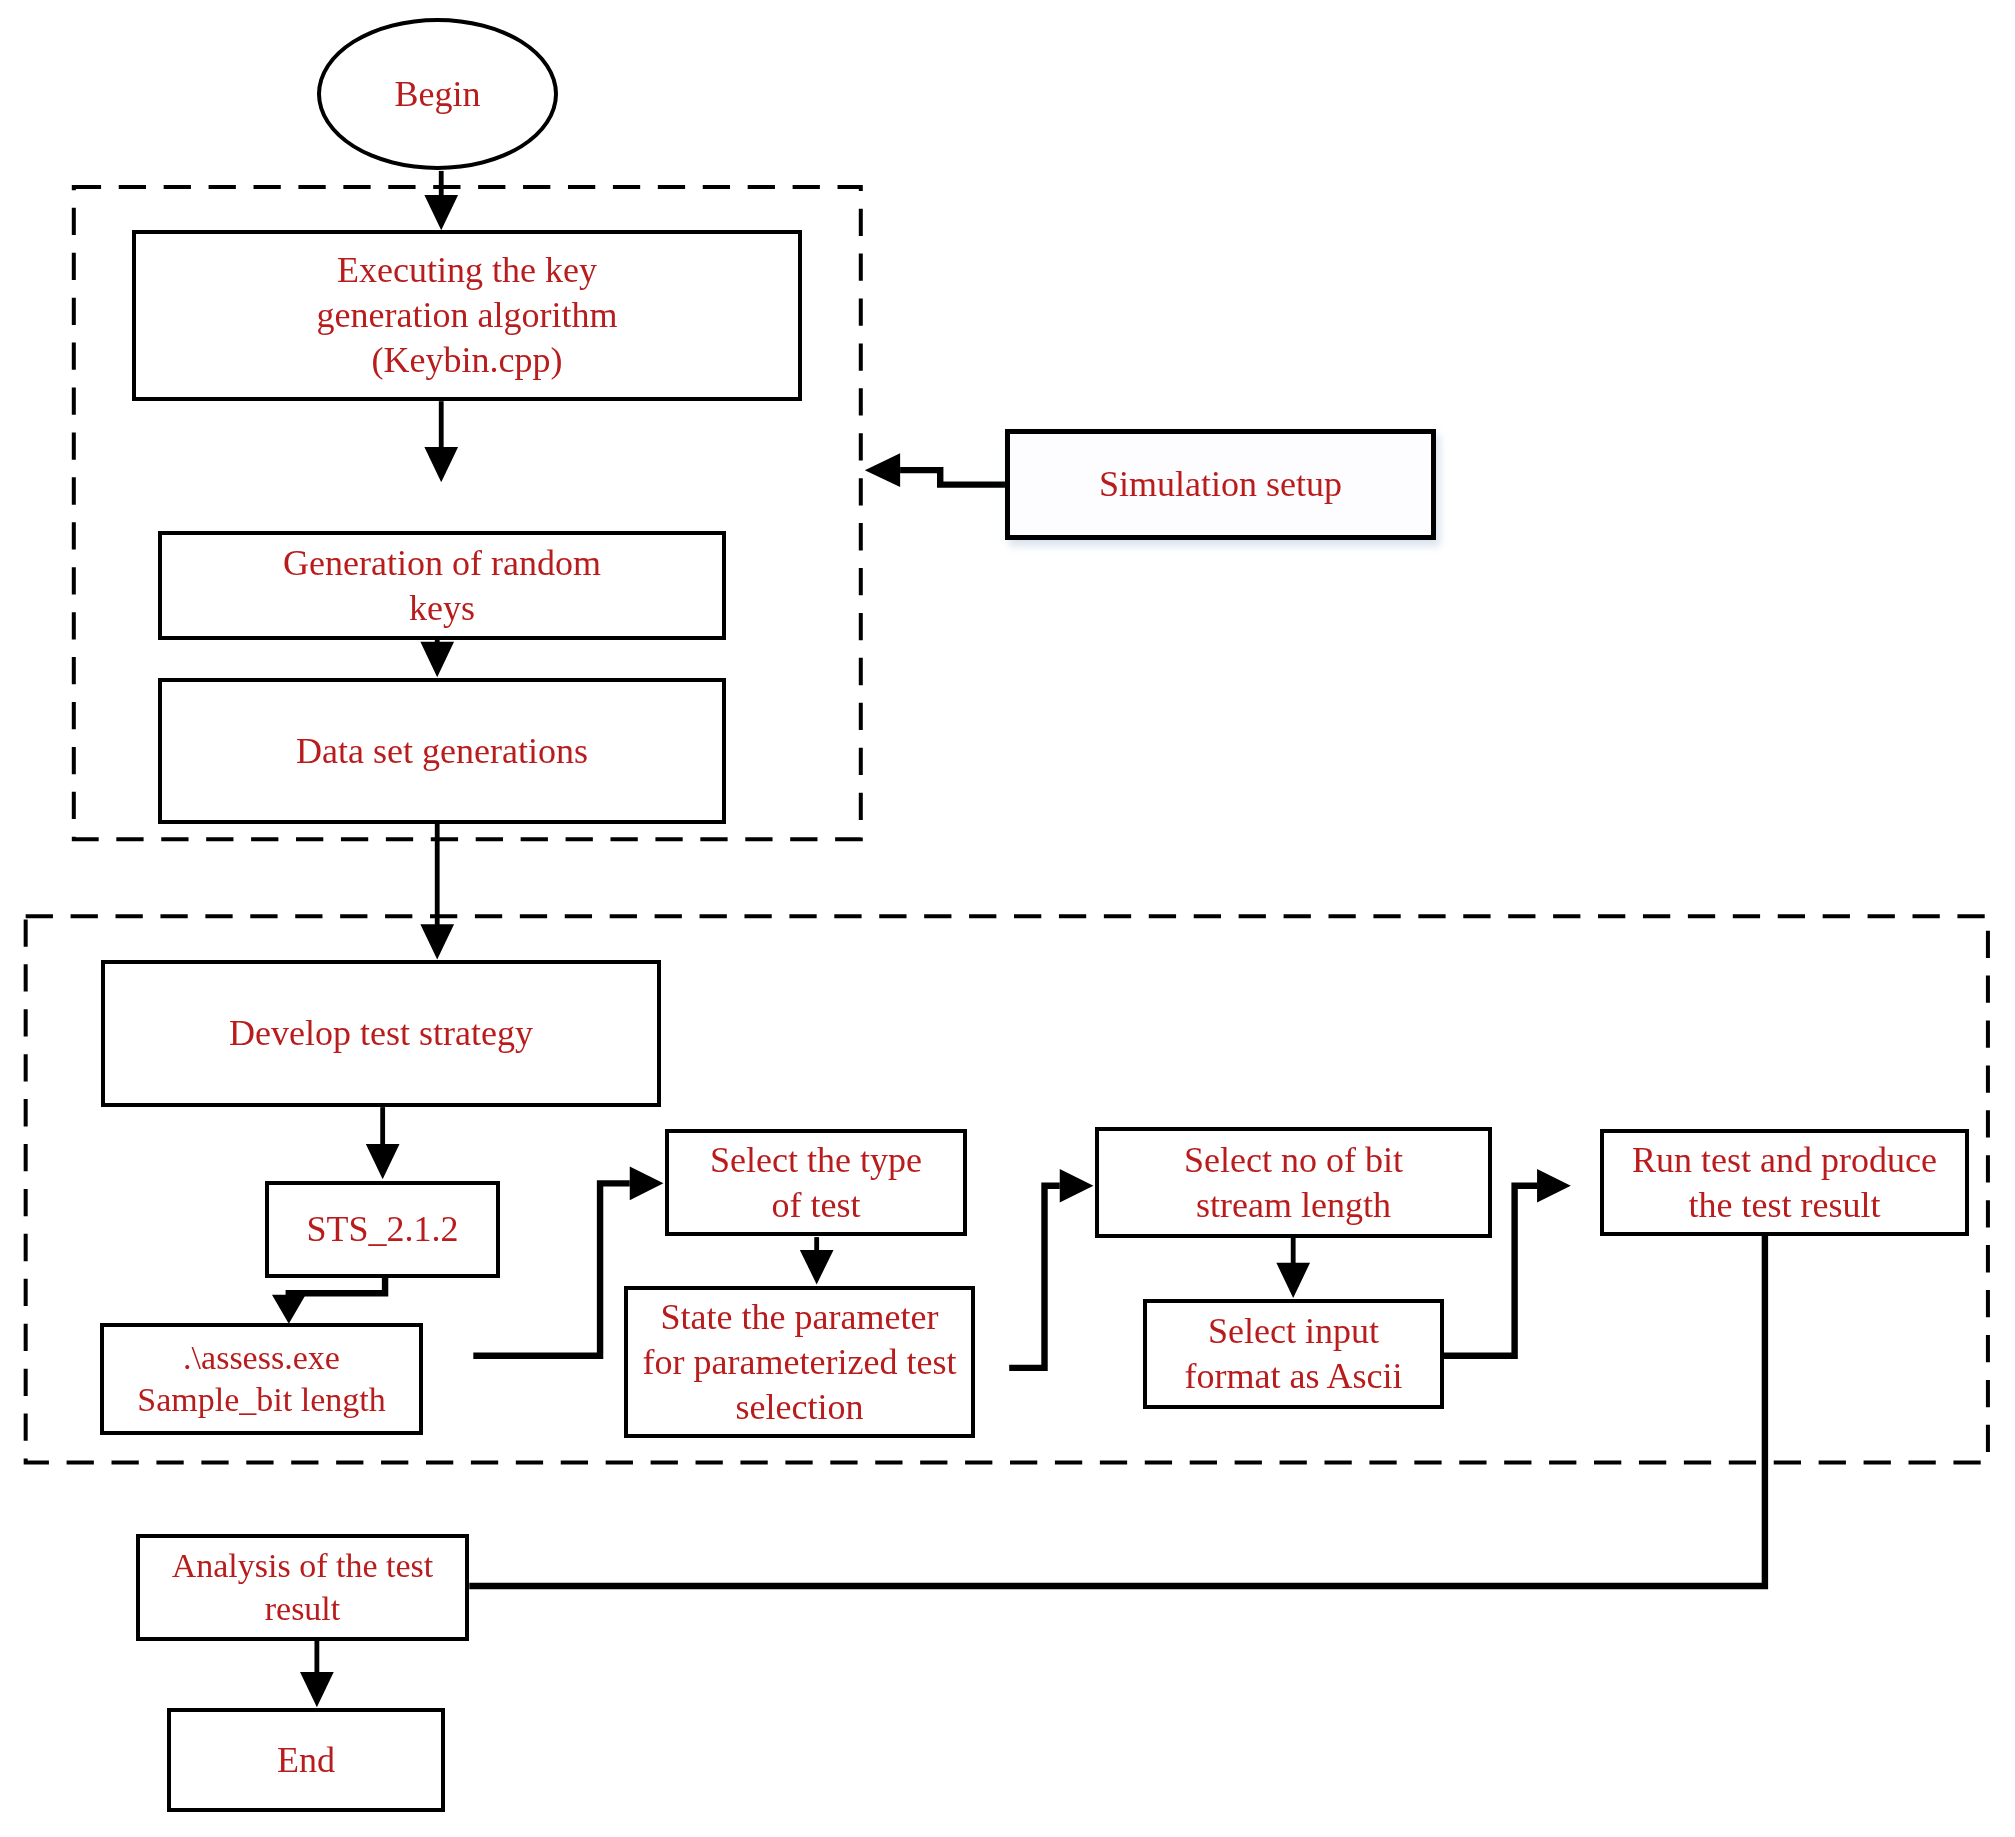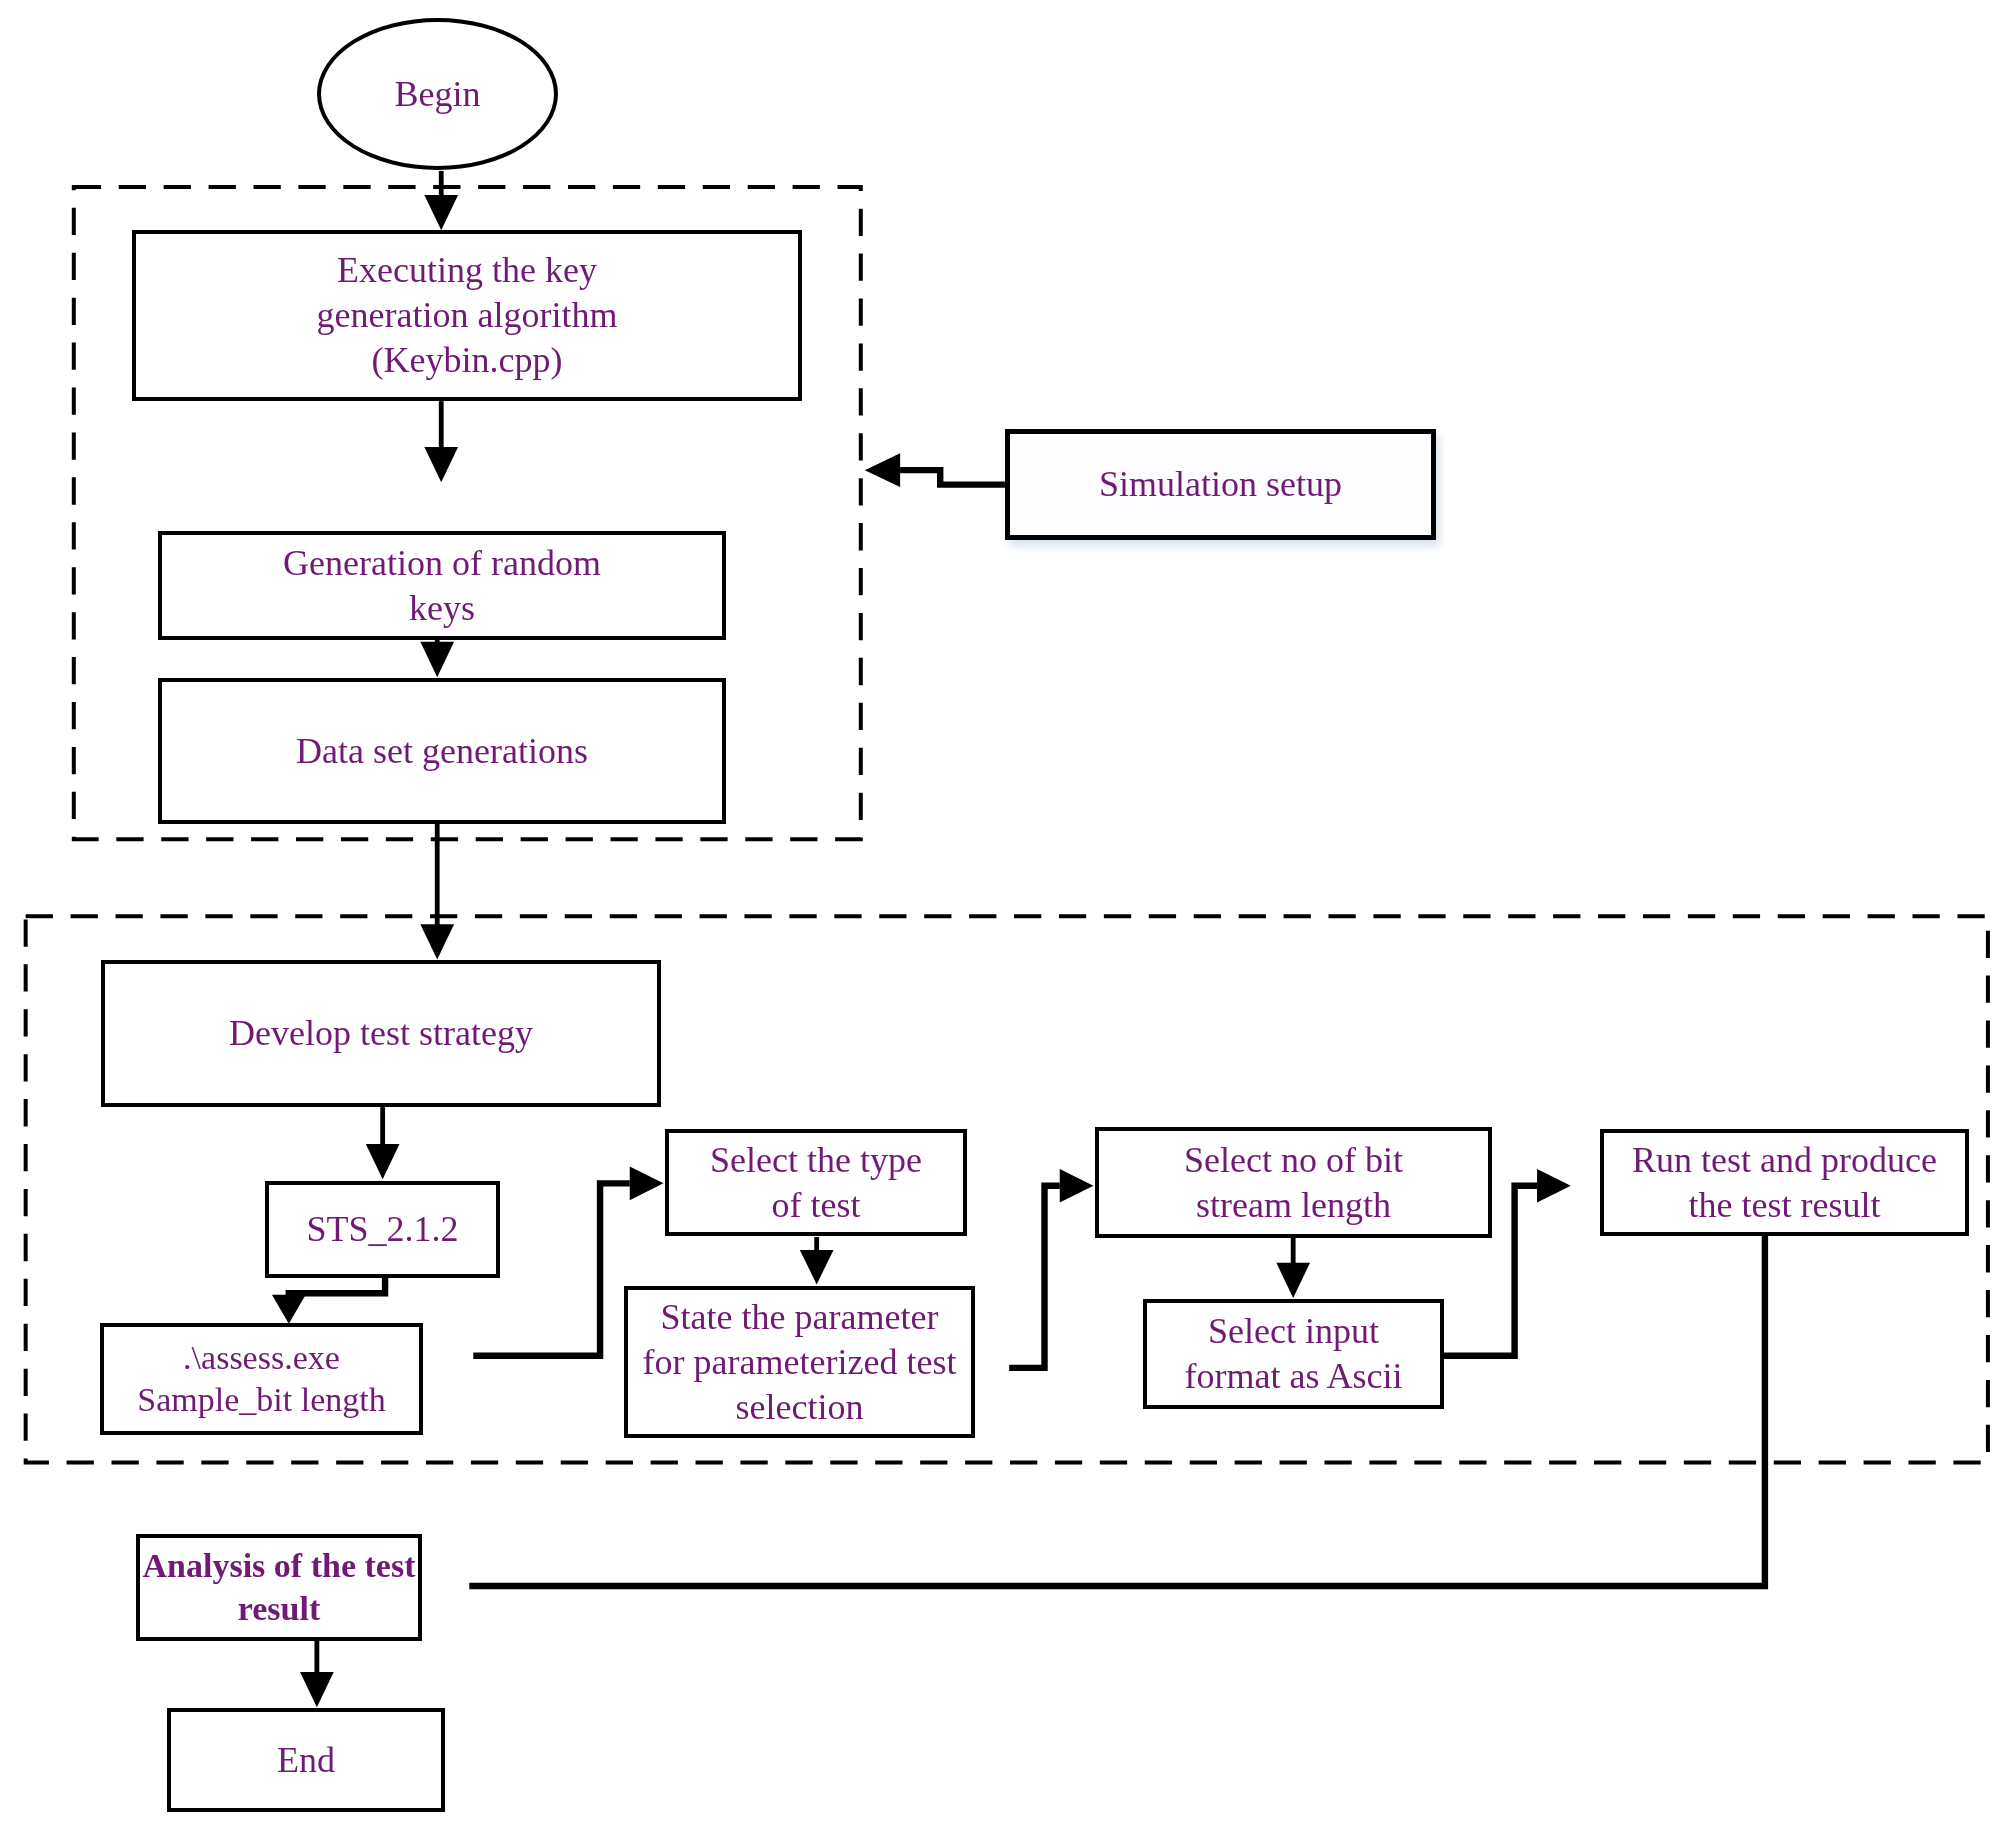--- a/index.html
+++ b/index.html
@@ -7,21 +7,21 @@
     padding: 0;
     background: #ffffff;
   }
   .canvas {
     position: relative;
     width: 2016px;
     height: 1838px;
     background: #ffffff;
     overflow: hidden;
     font-family: "Liberation Serif", "DejaVu Serif", serif;
-    color: #701a75;
+    color: #b91c1c;
   }
   svg.wires {
     position: absolute;
     left: 0; top: 0;
     width: 2016px;
     height: 1838px;
     z-index: 2;
   }
   svg.wires path.ln {
     fill: none;
@@ -68,21 +68,21 @@
                     border-width: 5.6px; background: #fdfdff;
                     box-shadow: 4px 5.6px 8px rgba(170,190,215,0.45); }
   .n-develop      { left: 101px;  top: 960px; width: 560px; height: 147px; }
   .n-sts          { left: 265px;  top: 1181px; width: 235px; height: 97px; }
   .n-assess       { left: 100px;  top: 1323px; width: 323px; height: 112px; font-size: 34px; }
   .n-selecttype   { left: 665px;  top: 1129px; width: 302px; height: 107px; }
   .n-stateparam   { left: 624px;  top: 1286px; width: 351px; height: 152px; border-width: 4px; }
   .n-selectbit    { left: 1095px; top: 1127px; width: 397px; height: 111px; }
   .n-selectinput  { left: 1143px; top: 1299px; width: 301px; height: 110px; }
   .n-runtest      { left: 1572px; top: 1129px; width: 369px; height: 107px; margin-left: 28px; }
-  .n-analysis     { left: 136px;  top: 1534px; width: 286px; height: 107px; font-size: 34px; font-weight: bold; }
+  .n-analysis     { left: 136px;  top: 1534px; width: 333px; height: 107px; font-size: 34px; }
   .n-end          { left: 167px;  top: 1708px; width: 278px; height: 104px; }
 </style>
 </head>
 <body>
 
 <div class="canvas">
 
   <svg class="wires" viewBox="0 0 2513 2291">
 
     <rect class="dashed" x="92" y="233" width="981" height="813"></rect>

